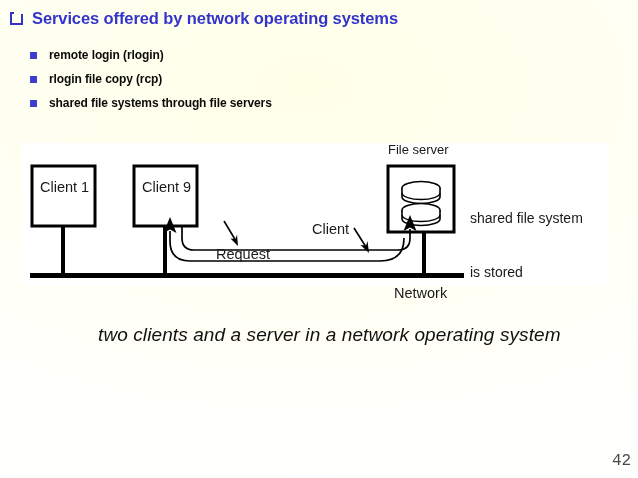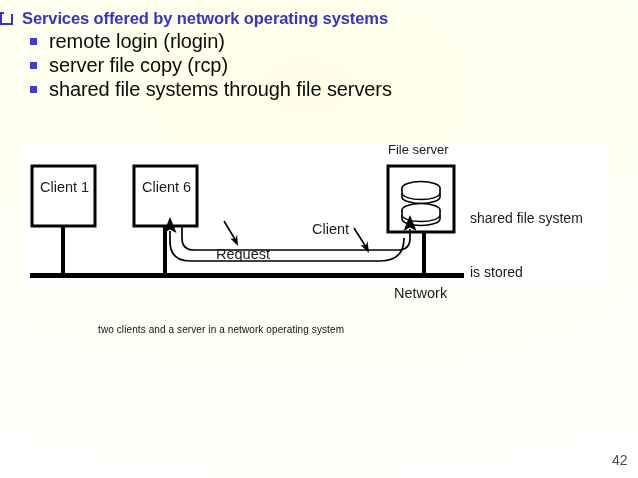--- a/index.html
+++ b/index.html
@@ -26,21 +26,21 @@
   .bullets {
     position: absolute;
     left: 0px;
     top: 8px;
     width: 620px;
   }
   .b-row {
     display: flex;
     align-items: flex-start;
   }
-  .b-row.level1 { margin-bottom: 2px; }
+  .b-row.level1 { padding-left: 10px; margin-bottom: 16px; }
   .b-row.level2 { padding-left: 30px; margin-bottom: 1px; }
 
   .marker-hollow {
     width: 13px;
     height: 13px;
     border: 2px solid #3333cc;
     box-sizing: border-box;
     margin-top: 4px;
     margin-right: 9px;
     flex: 0 0 auto;
@@ -65,22 +65,22 @@
   }
   .title-text {
     color: #3434cc;
     font-size: 16.5px;
     font-weight: bold;
     line-height: 20px;
     letter-spacing: -0.1px;
   }
   .sub-text {
     color: #0b0b0b;
-    font-size: 20px;
-    font-weight: normal;
+    font-size: 12px;
+    font-weight: bold;
     line-height: 23px;
     letter-spacing: -0.1px;
   }
 
   
   #diagram {
     position: absolute;
     left: 22px;
     top: 143px;
     width: 586px;
@@ -103,32 +103,33 @@
   #lbl-request     { left: 216px; top: 214px; font-size: 14.5px; margin-top: 32px; }
   #lbl-reply       { left: 312px; top: 221px; font-size: 14.5px; }
   #lbl-network     { left: 394px; top: 285px; font-size: 14.5px; }
   #lbl-disks       { left: 470px; top: 173px; font-size: 14px; line-height: 18px; }
 
   
   #caption {
     position: absolute;
     left: 98px;
     top: 324px;
-    font-size: 10px;
+    font-size: 19px;
+    font-style: italic;
     color: #111111;
     letter-spacing: 0.1px;
   }
 
   
   #pagenum {
     position: absolute;
     left: 612px;
     top: 452px;
-    font-family: Liberation Sans, sans-serif;
-    font-size: 14px;
+    font-family: Liberation Mono, monospace;
+    font-size: 16px;
     color: #4a4a4a;
   }
 </style>
 </head>
 <body>
 
 <div id="slide">
 
   <div class="bullets">
 
@@ -137,21 +138,21 @@
       <span class="title-text">Services offered by network operating systems</span>
     </div>
 
     <div class="b-row level2">
       <span class="marker-sq"></span>
       <span class="sub-text">remote login (rlogin)</span>
     </div>
 
     <div class="b-row level2">
       <span class="marker-sq"></span>
-      <span class="sub-text">server file copy (rcp)</span>
+      <span class="sub-text">rlogin file copy (rcp)</span>
     </div>
 
     <div class="b-row level2">
       <span class="marker-sq"></span>
       <span class="sub-text">shared file systems through file servers</span>
     </div>
 
   </div>
 
   <div id="diagram">
@@ -200,21 +201,21 @@
       <line x1="332" y1="85" x2="344" y2="104" stroke="#000" stroke-width="1.6"></line>
       <path d="M347 110 L338.5 102 L344 102.5 L345.5 98 Z" fill="#000"></path>
 
     </svg>
   </div>
 
   <div class="dlabel" id="lbl-file-server">File server</div>
 
   <div class="dlabel" id="lbl-client1">Client 1</div>
 
-  <div class="dlabel" id="lbl-client2">Client 6</div>
+  <div class="dlabel" id="lbl-client2">Client 9</div>
 
   <div class="dlabel" id="lbl-request">Request</div>
 
   <div class="dlabel" id="lbl-reply">Client</div>
 
   <div class="dlabel" id="lbl-network">Network</div>
 
   <div class="dlabel" id="lbl-disks">
     <div>shared file system</div>
     <div>is stored</div>

